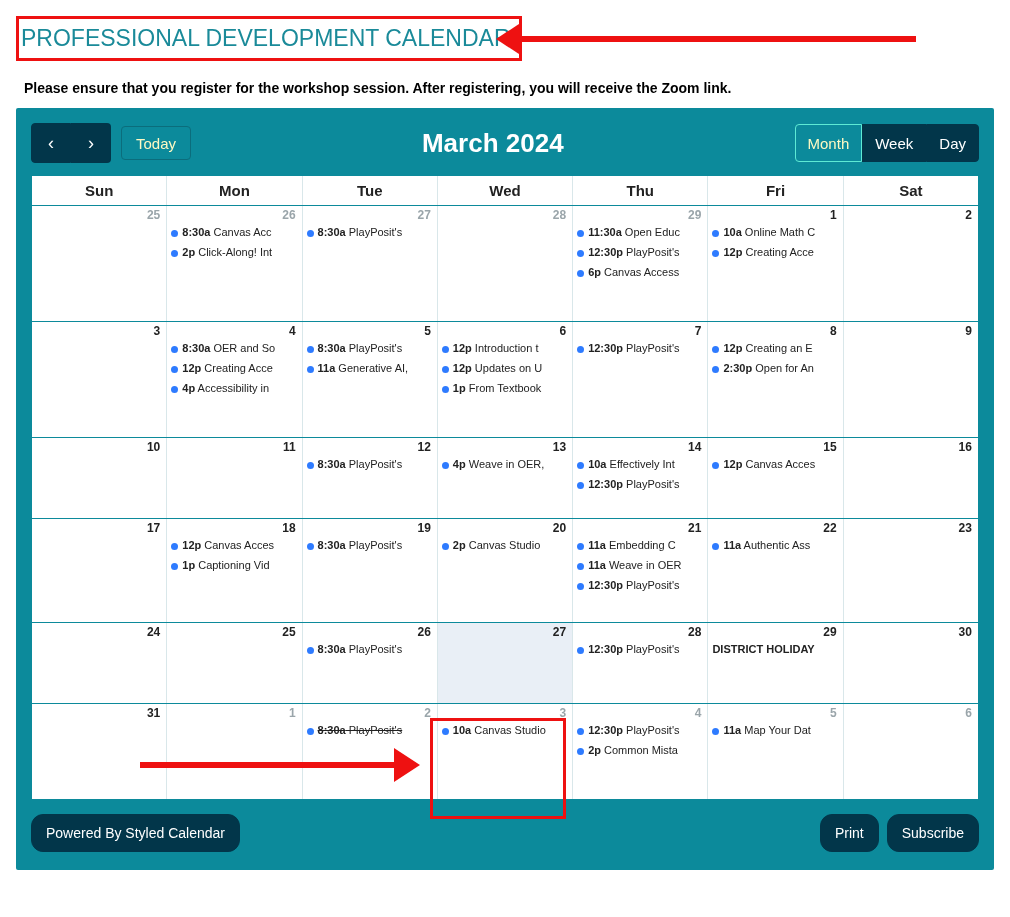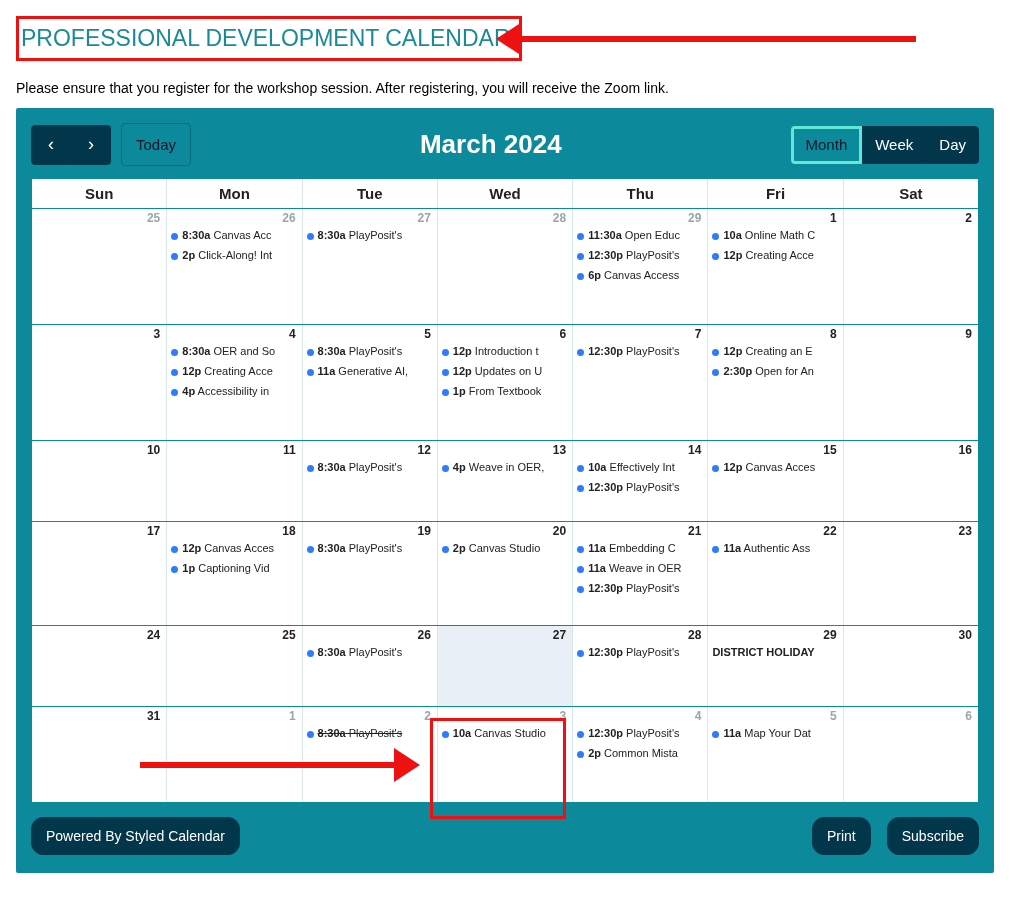--- a/index.html
+++ b/index.html
@@ -2,33 +2,33 @@
 <html><head>
 <meta charset="utf-8">
 <style>
 html,body{margin:0;padding:0;font-family:Arial,Helvetica,sans-serif;background:#fff;color:#222}
 .page{width:1010px;height:917px;position:relative;padding:16px 16px 0 16px;box-sizing:border-box}
 .hdr-wrap{position:relative}
 .hdr-title{display:inline-block;font-size:23px;font-weight:400;color:#1a8a99;padding:6px 8px 6px 2px;border:3px solid #e11;margin-bottom:9px}
 .arrow1{position:absolute;top:12px;left:480px;width:420px;height:20px}
 .arrow1 .shaft{position:absolute;top:8px;left:20px;right:0;height:6px;background:#e11}
 .arrow1 .head{position:absolute;top:-6px;left:0;width:0;height:0;border-top:17px solid transparent;border-bottom:17px solid transparent;border-right:26px solid #e11}
-.sub-note{font-size:14px;font-weight:400;color:#000;margin:10px 0 12px 0}
+.sub-note{font-size:14px;font-weight:700;color:#000;margin:10px 0 12px 8px}
 .cal-outer{background:#0c8a9b;padding:15px 15px 18px 15px;border-radius:2px}
 .cal-toolbar{display:flex;align-items:center;justify-content:space-between;margin-bottom:12px}
 .tb-left{display:flex;align-items:center;gap:10px}
 .btn-group{display:flex}
 .nav-btn{width:38px;height:38px;background:#02364a;border:1px solid #02364a;color:#fff;font-size:18px;display:flex;align-items:center;justify-content:center;cursor:pointer}
 .nav-btn:first-child{border-top-left-radius:4px;border-bottom-left-radius:4px}
 .nav-btn:last-child{border-top-right-radius:4px;border-bottom-right-radius:4px;border-left:1px solid #0c8a9b00}
-.today-btn{height:43px;padding:0 14px;background:transparent;border:1px solid #0b6d7c;color:#0f172a;border-radius:4px;font-size:15px;cursor:pointer}
+.today-btn{height:34px;padding:0 14px;background:transparent;border:1px solid #0b6d7c;color:#fef9c3;border-radius:4px;font-size:15px;cursor:pointer}
 .cal-title{color:#fff;font-size:26px;font-weight:700}
 .view-group{display:flex}
 .view-btn{height:38px;padding:0 12px;background:#02364a;border:1px solid #02364a;color:#fff;font-size:15px;cursor:pointer}
-.view-btn.active{background:#0c8a9b;color:#0f172a;border:3px solid #5eead4}
+.view-btn.active{background:#0c8a9b;color:#fef9c3;border:1px solid #5eead4}
 .view-btn:first-child{border-top-left-radius:4px;border-bottom-left-radius:4px}
 .view-btn:last-child{border-top-right-radius:4px;border-bottom-right-radius:4px}
 .cal-grid{background:#fff;border:1px solid #0c8a9b}
 .dow-row{display:flex;border-bottom:1px solid #0c8a9b}
 .dow-cell{flex:1;text-align:center;font-weight:700;font-size:15px;padding:6px 0;border-right:1px solid #d9e7ea}
 .dow-cell:last-child{border-right:none}
 .week-row{display:flex;border-bottom:1px solid #0c8a9b}
 .week-row:last-child{border-bottom:none}
 .day-cell{flex:1;min-height:0;height:auto;border-right:1px solid #d9e7ea;padding:2px 4px 4px 4px;box-sizing:border-box;position:relative;overflow:hidden}
 .day-cell:last-child{border-right:none}
@@ -40,21 +40,21 @@
 .ev .tm{font-weight:700}
 .ev.allday{font-weight:700}
 .row-h0{height:115px}
 .row-h1{height:115px}
 .row-h2{height:80px}
 .row-h3{height:103px}
 .row-h4{height:80px}
 .row-h5{height:95px}
 .cal-footer{display:flex;justify-content:space-between;align-items:center;margin-top:14px}
 .pow-btn,.foot-btn{background:#02364a;color:#fff;border:1px solid #02364a;border-radius:12px;padding:10px 14px;font-size:14px;cursor:pointer}
-.foot-right{display:flex;gap:16px}
+.foot-right{display:flex;gap:8px}
 .hl-box{position:absolute;border:3px solid #e11;pointer-events:none}
 .arrow2{position:absolute;height:20px}
 .arrow2 .shaft{position:absolute;top:7px;left:0;right:26px;height:6px;background:#e11}
 .arrow2 .head{position:absolute;top:-7px;right:0;width:0;height:0;border-top:17px solid transparent;border-bottom:17px solid transparent;border-left:26px solid #e11}
 </style>
 </head>
 <body>
 <div class="page">
 <div class="hdr-wrap">
   <div class="hdr-title">PROFESSIONAL DEVELOPMENT CALENDAR</div>

